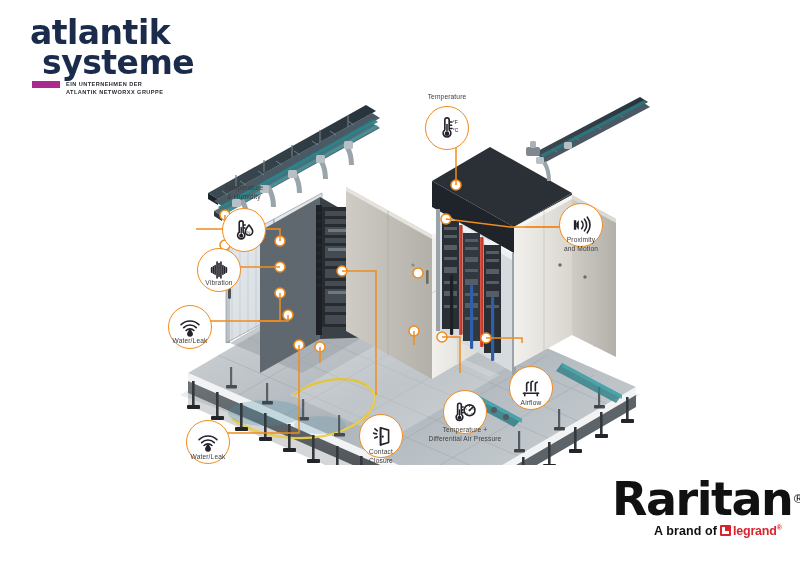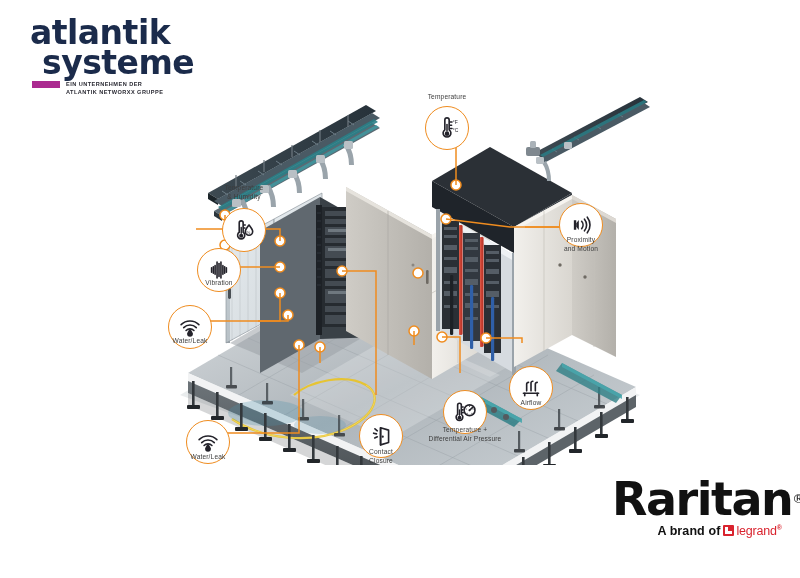--- a/index.html
+++ b/index.html
@@ -35,21 +35,21 @@
   .raritan-sub{
     position:absolute;right:0;top:48px;white-space:nowrap;
     font-size:12.5px;font-weight:700;color:#111;letter-spacing:0.1px;
   }
   .lg-mark{
     display:inline-block;width:11px;height:11px;background:#d9232e;
     position:relative;vertical-align:-1px;margin:0 2px 0 3px;border-radius:1px;
   }
   .lg-mark::before{content:"";position:absolute;left:2px;top:2px;width:3px;height:7px;background:#fff;}
   .lg-mark::after{content:"";position:absolute;left:2px;top:6px;width:7px;height:3px;background:#fff;}
-  .lg-word{color:#d9232e;font-weight:400;letter-spacing:-0.2px;}
+  .lg-word{color:#d9232e;font-weight:700;letter-spacing:-0.2px;}
   .lg-reg{color:#d9232e;font-size:7px;vertical-align:5px;}
 
   
   #datacenter-illustration{position:absolute;left:170px;top:95px;width:480px;height:370px;}
   #dc-svg{width:100%;height:100%;display:block;}
 
   
   .callout{position:absolute;}
   .callout-circle{
     position:absolute;width:44px;height:44px;border-radius:50%;

